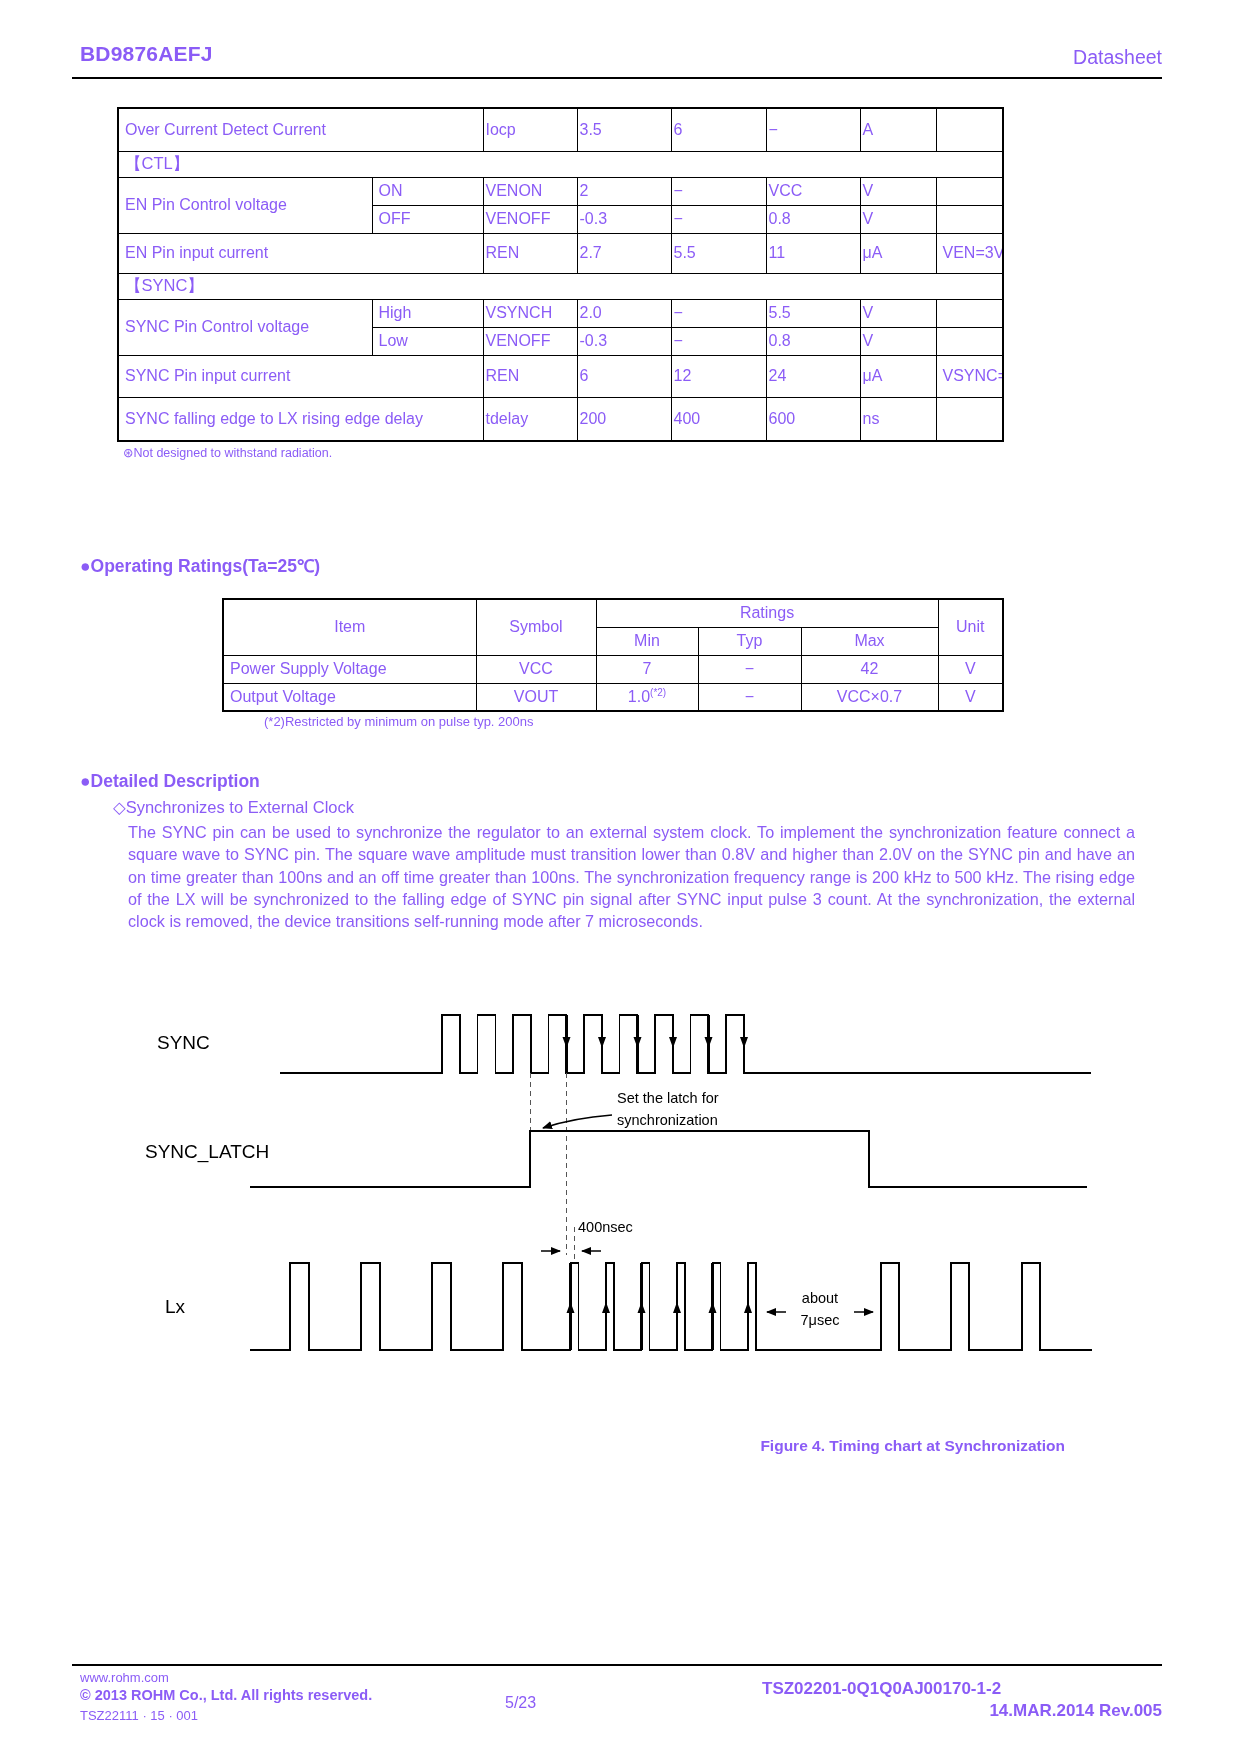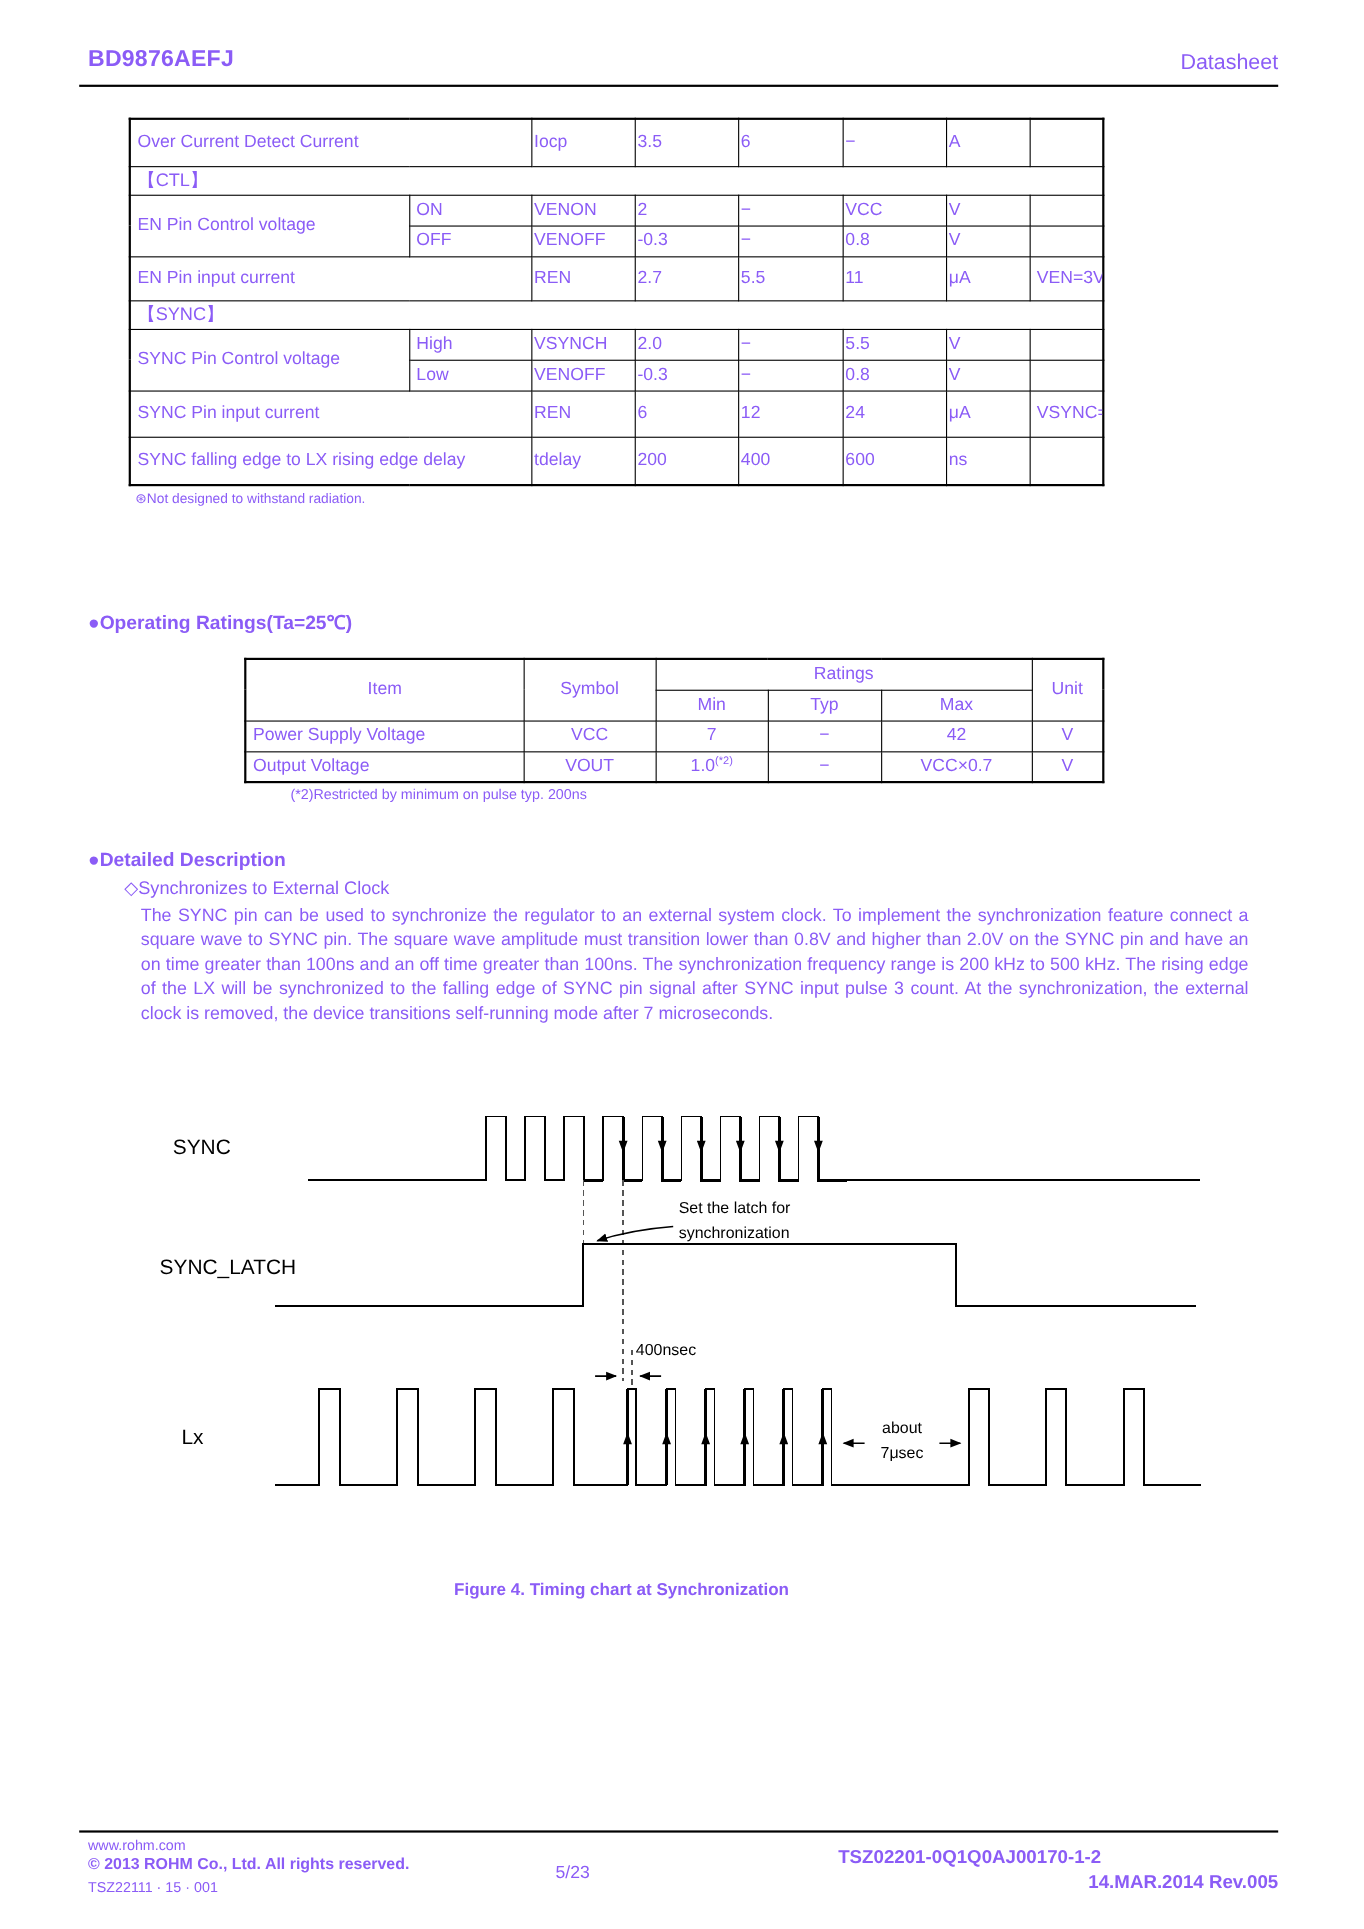--- a/index.html
+++ b/index.html
@@ -44,21 +44,21 @@
 
   
   .timing-svg { left:130px; top:985px; width:1000px; height:400px; }
   .wave { fill:none; stroke:#000; stroke-width:1.6px; shape-rendering:crispEdges; }
   .wave-bold { fill:none; stroke:#000; stroke-width:2.6px; shape-rendering:crispEdges; }
   .dash { fill:none; stroke:#555; stroke-width:1.2px; stroke-dasharray:5,4; shape-rendering:crispEdges; }
   .ann-line { fill:none; stroke:#000; stroke-width:1.5px; }
   .arrow-fill { fill:#000; stroke:none; }
   .sig-label { font-size:19px; fill:#000; }
   .ann-text { font-size:14.5px; fill:#000; }
-  .fig-caption { left:65px; top:1437px; width:1000px; text-align:center; font-size:15.5px; font-weight:600; }
+  .fig-caption { left:65px; top:1437px; width:1000px; text-align:right; font-size:15.5px; font-weight:600; }
 
   
   .footer-rule { left:72px; top:1664px; width:1090px; height:2.4px; }
   .footer-site { left:80px; top:1670px; font-size:13px; }
   .footer-copy { left:80px; top:1687px; font-size:14.5px;font-weight:bold; }
   .footer-code { left:80px; top:1708px; font-size:13px; }
   .footer-page { left:505px; top:1694px; width:110px; font-size:16px; }
   .footer-docnum { left:762px; top:1679px; width:400px; font-size:17px; font-weight:bold; }
   .footer-rev { left:762px; top:1701px; width:400px; text-align:right; font-size:17px; font-weight:bold; }
 </style>

